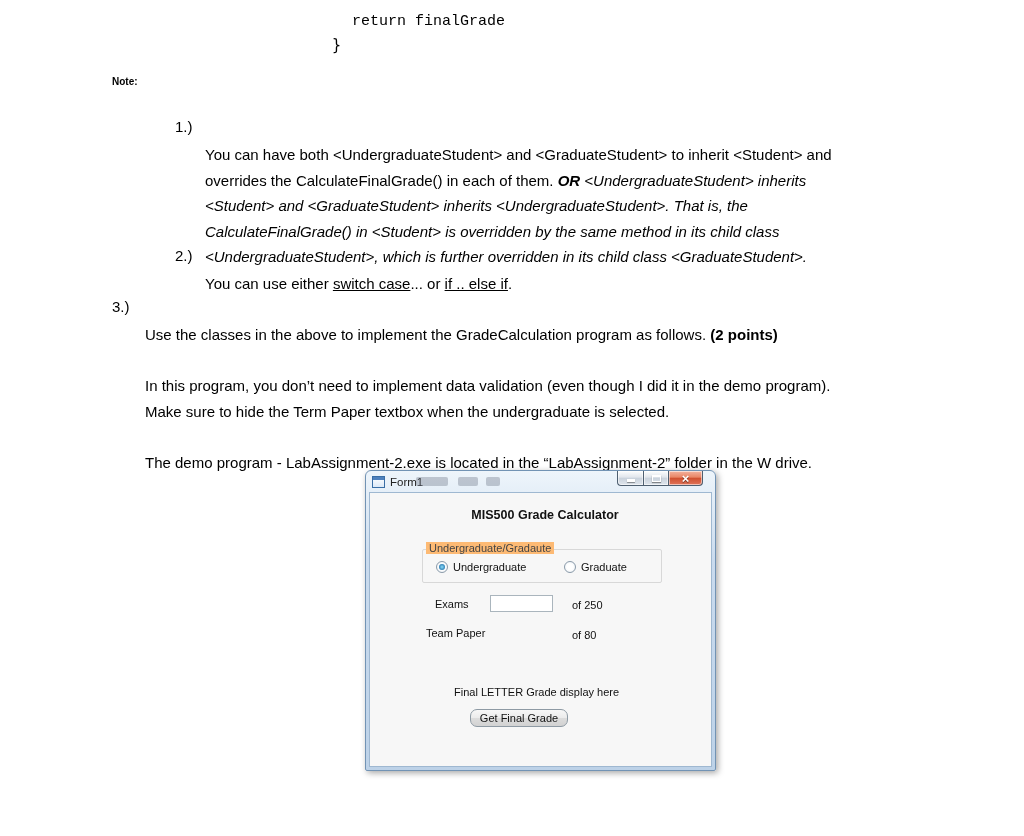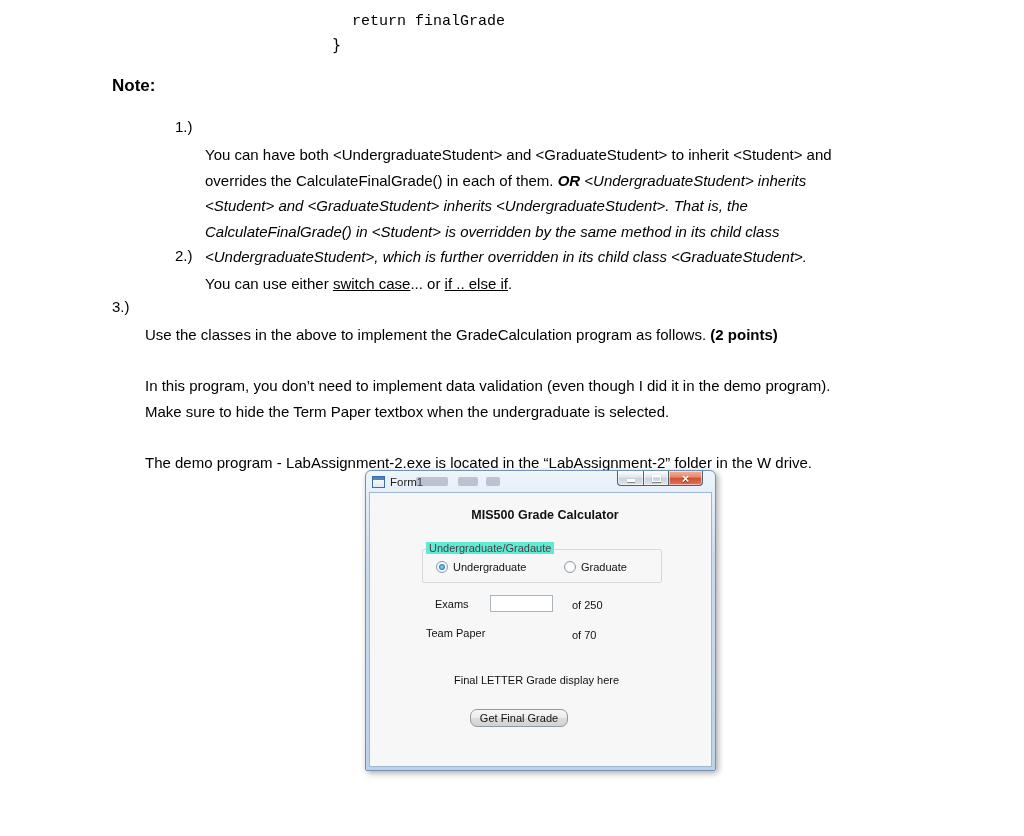--- a/index.html
+++ b/index.html
@@ -14,21 +14,21 @@
 
   
   .code {
     font-family: "DejaVu Sans Mono", monospace;
     font-size: 15px;
     white-space: pre;
   }
   .code1 { left: 352px; top: 13px; font-family: Liberation Mono, monospace; }
   .code2 { left: 332px; top: 36px; }
 
-  .note-heading { left: 112px; top: 76px; font-size: 17px; font-weight: 700; }
+  .note-heading { left: 112px; top: 76px; font-size: 10px; font-weight: 700; }
 
   .doc { font-size: 15px; line-height: 25.6px; margin-top: 28px; }
   .num { font-size: 15px; line-height: 25.6px; }
 
   .item1-num { left: 175px; top: 114px; }
   .item1-text { left: 205px; top: 114px; width: 660px; }
   .item2-num { left: 175px; top: 243px; }
   .item2-text { left: 205px; top: 243px; width: 700px; }
   .item3-num { left: 112px; top: 294px; }
   .item3-text { left: 145px; top: 294px; width: 780px; }
@@ -103,21 +103,21 @@
   .form-heading {
     position: absolute; left: 9px; right: 0; top: 15px;
     text-align: center; font-weight: 700; font-size: 12.5px; color: #111;
   }
   .groupbox {
     position: absolute; left: 52px; top: 56px; width: 240px; height: 34px;
     border: 1px solid #d8d8d8; border-radius: 2px;
   }
   .group-label {
     position: absolute; left: 56px; top: 49px;
-    background: #5eead4; padding: 0 3px;
+    background: #fdba74; padding: 0 3px;
     font-size: 11px; color: #444;
   }
   .radio-row {
     position: absolute; display: flex; align-items: center; gap: 5px;
     cursor: default;
   }
   .radio-row.r1 { left: 66px; top: 68px; }
   .radio-row.r2 { left: 194px; top: 68px; }
   .radio {
     width: 12px; height: 12px; border-radius: 50%;
@@ -135,21 +135,21 @@
   .lbl { position: absolute; font-size: 11px; color: #111; white-space: nowrap; }
   .exams-lbl { left: 65px; top: 105px; }
   .exams-input {
     position: absolute; left: 120px; top: 102px; width: 63px; height: 17px;
     border: 1px solid #aab5bd; background: #ffffff;
     font-family: "Liberation Sans", sans-serif; font-size: 11px; padding: 0 3px;
   }
   .exams-unit { left: 202px; top: 106px; }
   .tp-lbl { left: 56px; top: 134px; }
   .tp-unit { left: 202px; top: 136px; }
-  .result-lbl { left: 84px; top: 181px; }
+  .result-lbl { left: 84px; top: 193px; }
   .get-grade-btn {
     position: absolute; left: 100px; top: 216px; width: 98px; height: 18px;
     border: 1px solid #8e9aa4; border-radius: 7px;
     background: linear-gradient(#f7f7f7, #ececec 48%, #dcdcdc 52%, #d2d2d2);
     font-family: "Liberation Sans", sans-serif; font-size: 11px; color: #111;
     cursor: default;
   }
 </style>
 </head>
 <body>
@@ -206,21 +206,21 @@
       <div class="radio-row r2">
         <span class="radio"></span>
         <span class="radio-text">Graduate</span>
       </div>
 
       <span class="lbl exams-lbl">Exams</span>
       <input class="exams-input" value="" style="">
       <span class="lbl exams-unit">of 250</span>
 
       <span class="lbl tp-lbl">Team Paper</span>
-      <span class="lbl tp-unit">of 70</span>
+      <span class="lbl tp-unit">of 80</span>
 
       <span class="lbl result-lbl">Final LETTER Grade display here</span>
 
       <button class="get-grade-btn">Get Final Grade</button>
     </div>
   </div>
 
 </div>
 
 </body></html>

